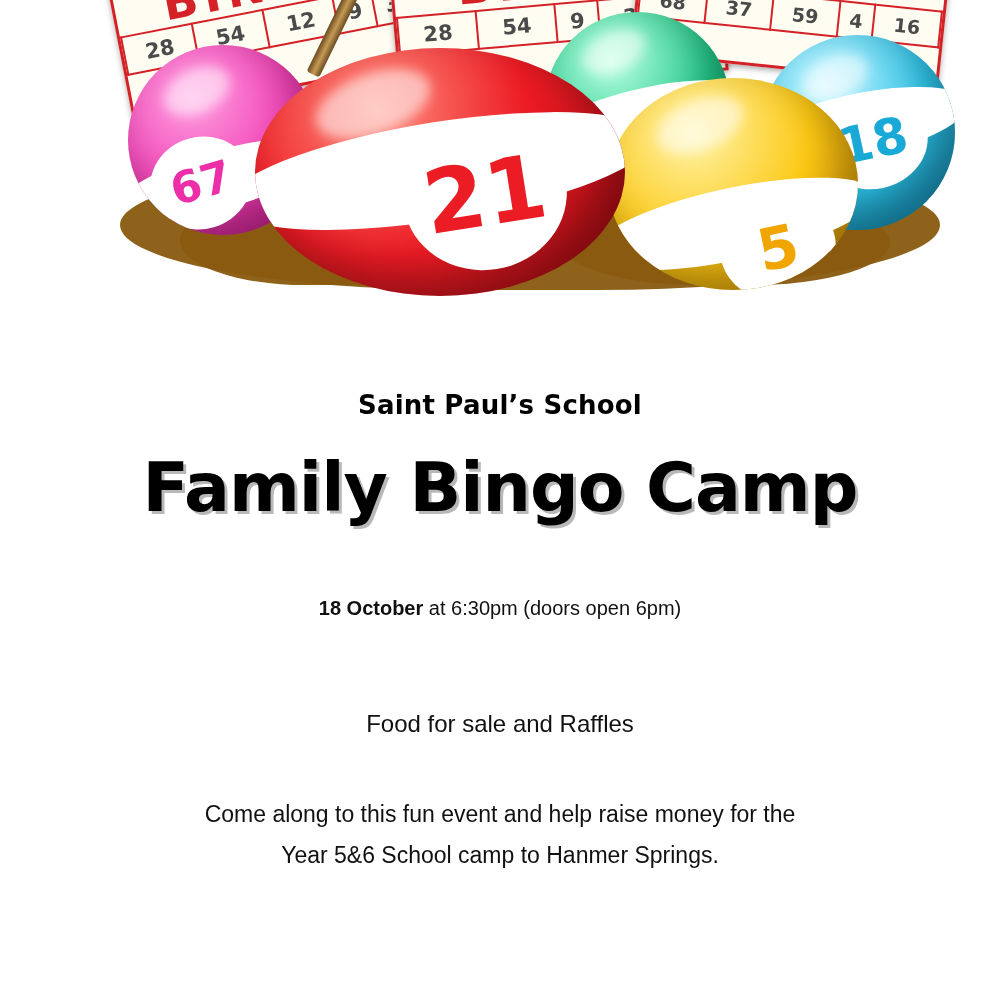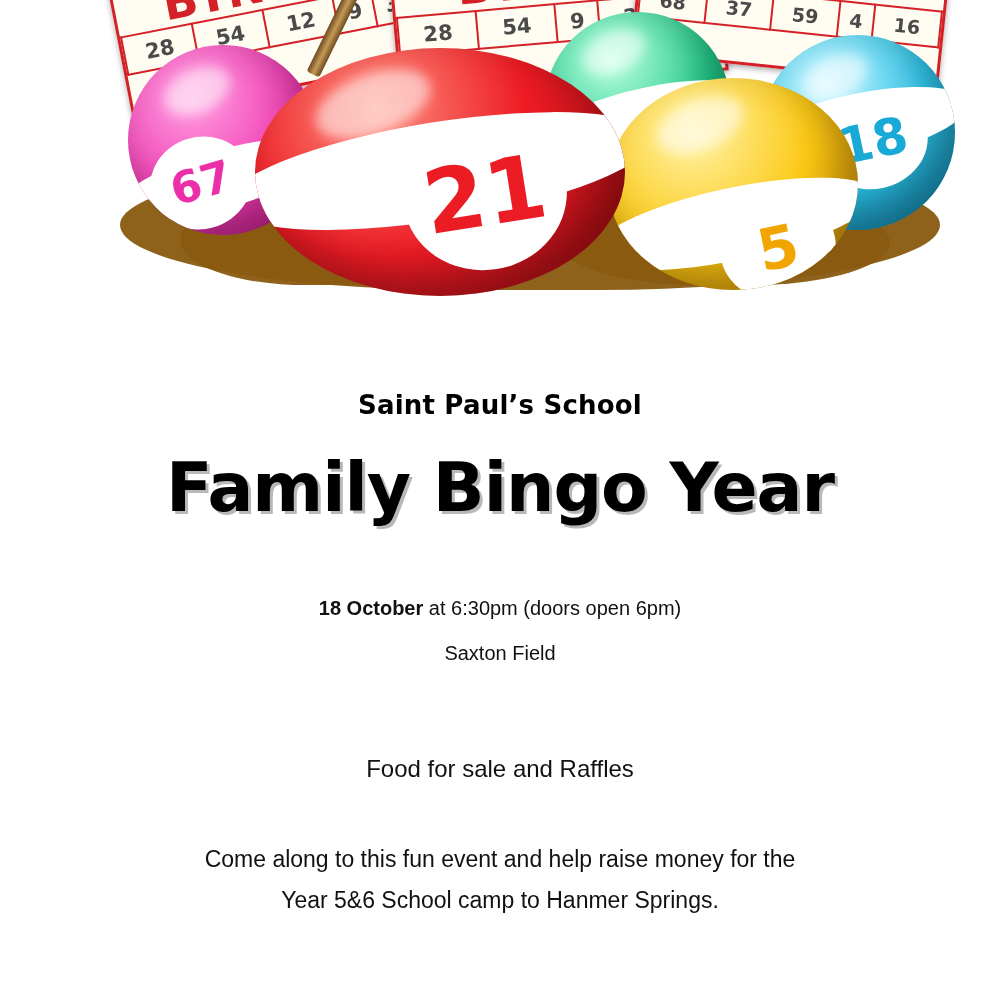--- a/index.html
+++ b/index.html
@@ -340,26 +340,25 @@
     <div class="band"></div>
     <div class="disc">
       <span>21</span>
     </div>
     <div class="gloss"></div>
   </div>
 </div>
 
 <div class="poster-text">
   <div class="school-name">Saint Paul’s School</div>
-  <div class="headline">Family Bingo Year</div>
+  <div class="headline">Family Bingo Camp</div>
 
   <div class="detail-line first">
     <b>18 October</b><span> at 6:30pm (doors open 6pm)</span>
   </div>
-  <div class="detail-line field">Saxton Field</div>
 
   <div class="sub-note">Food for sale and Raffles</div>
 
   <div class="closing">
     <div>Come along to this fun event and help raise money for the</div>
     <div>Year 5&amp;6 School camp to Hanmer Springs.</div>
   </div>
 </div>
 
 </body></html>

